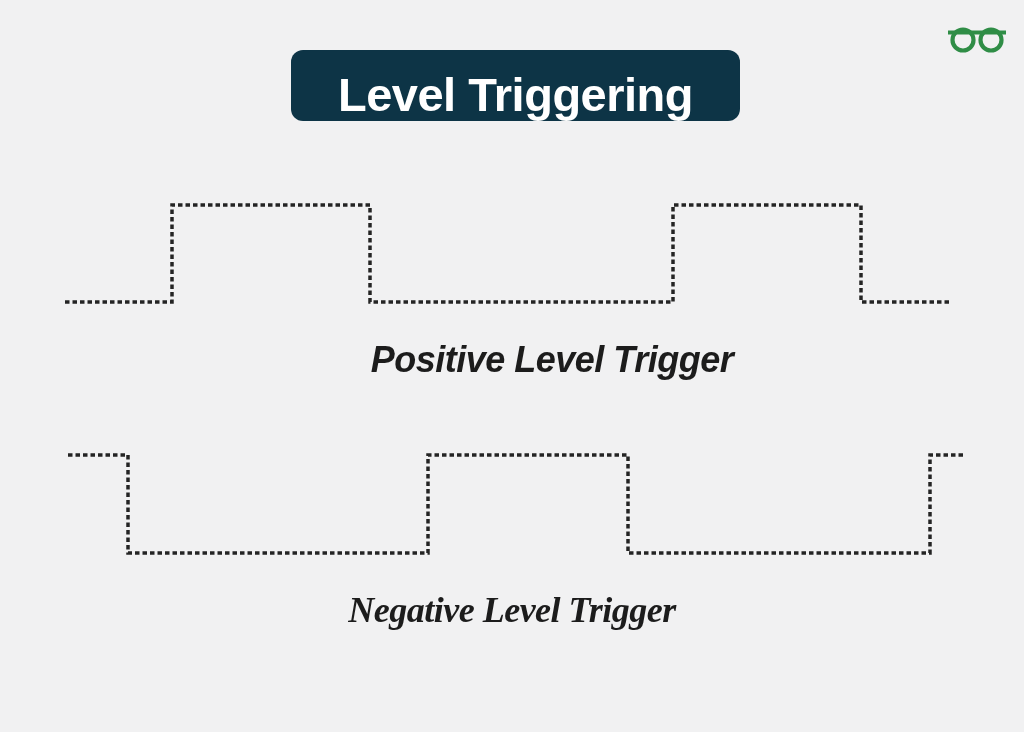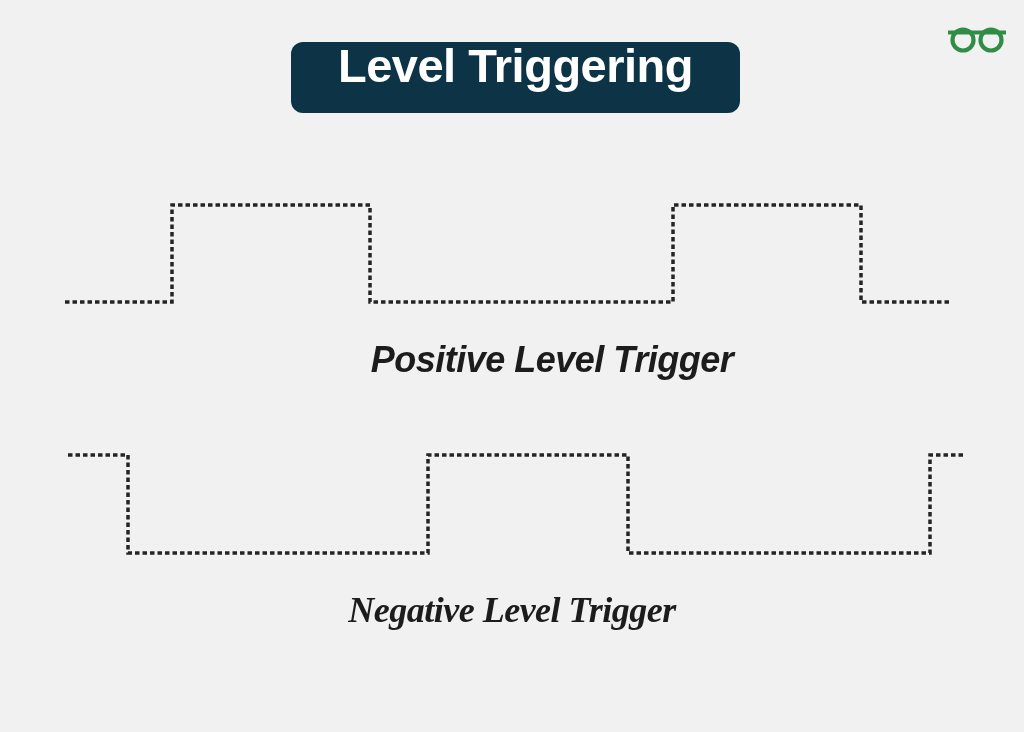--- a/index.html
+++ b/index.html
@@ -13,26 +13,26 @@
     font-family: "Liberation Sans", sans-serif;
   }
   .page {
     position: relative;
     width: 1024px;
     height: 732px;
   }
   .banner {
     position: absolute;
     left: 291px;
-    top: 42px;
+    top: 50px;
     width: 449px;
     height: 71px;
     border-radius: 12px;
     display: flex;
-    align-items: flex-start;
+    align-items: flex-end;
     justify-content: center;
   }
   .banner-title {
     font-size: 47px;
     font-weight: bold;
     letter-spacing: -0.5px;
     line-height: 1;
     padding-bottom: 3px;
   }
   .logo {

